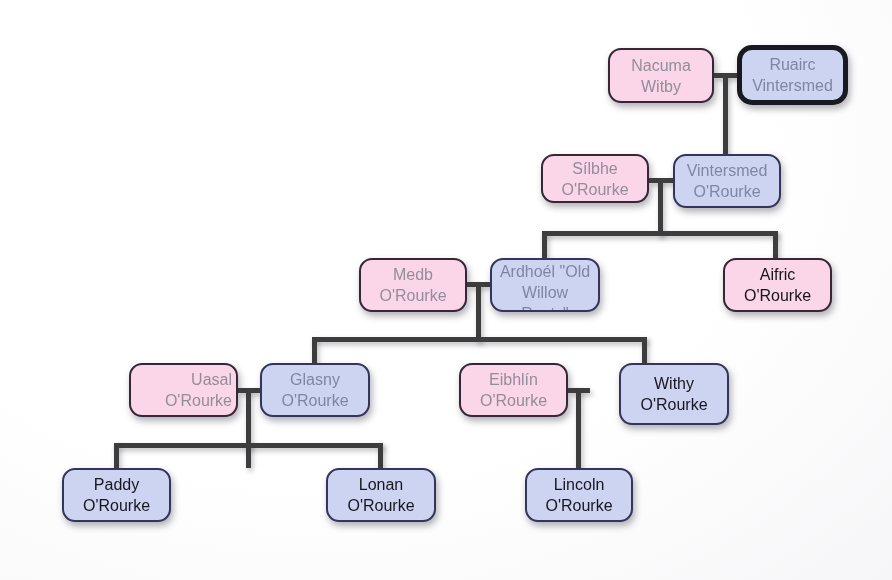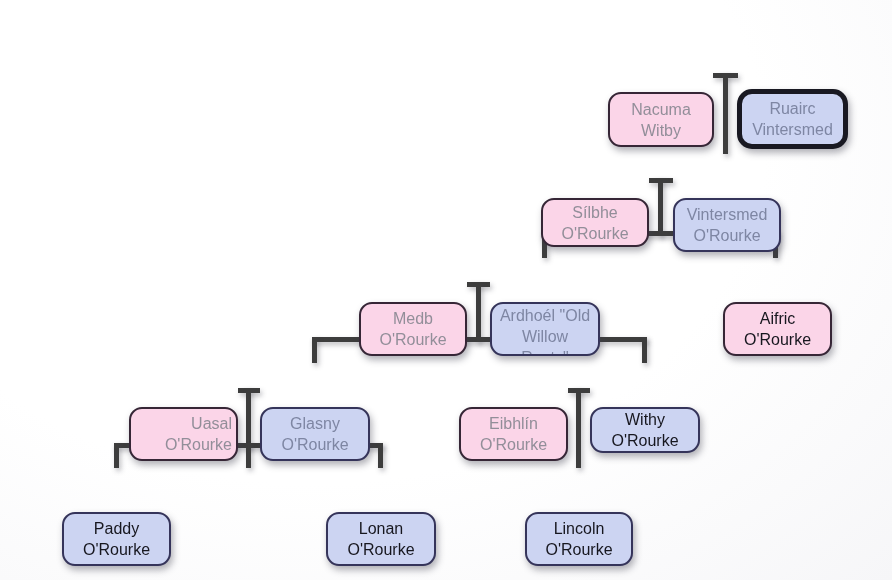--- a/index.html
+++ b/index.html
@@ -29,21 +29,20 @@
     align-items:center;
     justify-content:center;
     text-align:center;
     border-radius:13px;
     padding:2px 4px;
     overflow:hidden;
     font-size:16px;
     line-height:21px;
     box-shadow:2px 4px 7px rgba(60,60,75,0.40);
     cursor:pointer;
-    margin-top:44px;
   }
   .node .nm{display:block;width:100%;}
   .pink{
     background:#fbd5e8;
     border:2px solid #362636;
   }
   .blue{
     background:#ccd4f2;
     border:2px solid #35345a;
   }
@@ -112,21 +111,21 @@
 
   <div class="node pink muted" style="left:129px;top:363px;width:109px;height:54px;text-align:right;">
     <span class="nm">Uasal O'Rourke</span>
   </div>
   <div class="node blue muted" style="left:260px;top:363px;width:110px;height:54px;">
     <span class="nm">Glasny O'Rourke</span>
   </div>
   <div class="node pink muted" style="left:459px;top:363px;width:109px;height:54px;">
     <span class="nm">Eibhlín O'Rourke</span>
   </div>
-  <div class="node blue emph" style="left:590px;top:363px;width:110px;height:46px;">
+  <div class="node blue emph" style="left:619px;top:363px;width:110px;height:62px;">
     <span class="nm">Withy O'Rourke</span>
   </div>
 
   <div class="node blue emph" style="left:62px;top:468px;width:109px;height:54px;">
     <span class="nm">Paddy O'Rourke</span>
   </div>
   <div class="node blue emph" style="left:326px;top:468px;width:110px;height:54px;">
     <span class="nm">Lonan O'Rourke</span>
   </div>
   <div class="node blue emph" style="left:525px;top:468px;width:108px;height:54px;">

